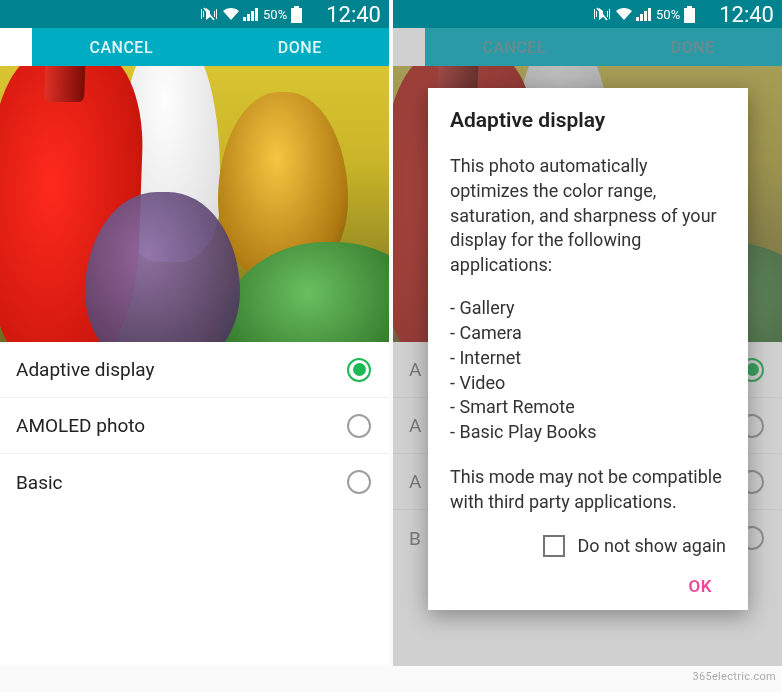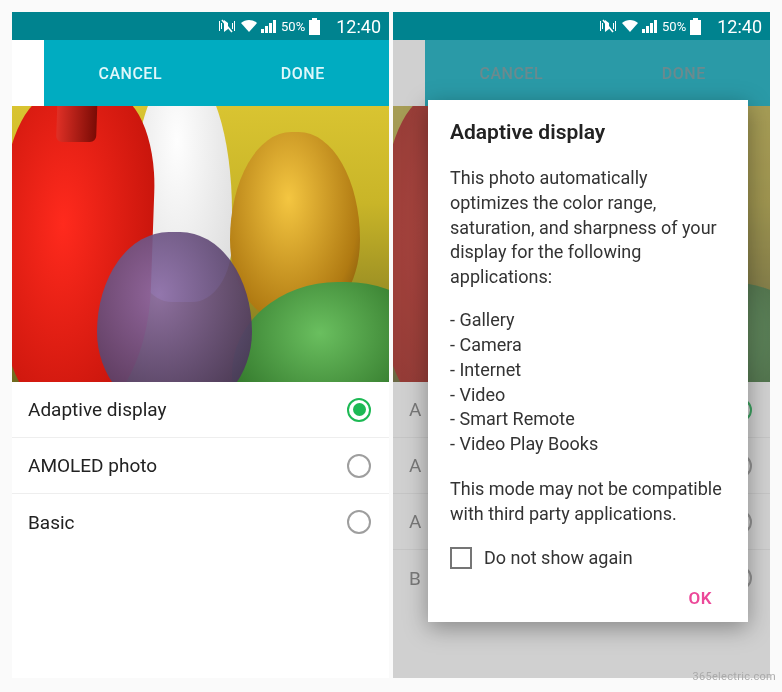--- a/index.html
+++ b/index.html
@@ -7,21 +7,21 @@
     font-family: -apple-system, Roboto, "Helvetica Neue", Arial, sans-serif;
     background: #fafafa;
     width: 782px;
     height: 692px;
     overflow: hidden;
     position: relative;
   }
   .screens {
     display: flex;
     gap: 4px;
-    padding: 12px;
+    padding: 0;
   }
   .phone {
     width: 389px;
     height: 666px;
     background: #fff;
     position: relative;
     overflow: hidden;
   }
   
   .statusbar {
@@ -30,26 +30,26 @@
     color: #fff;
     display: flex;
     align-items: center;
     justify-content: flex-end;
     padding: 0 8px;
     font-size: 15px;
     font-weight: 400;
     gap: 4px;
   }
   .statusbar .pct { font-size: 13px; }
-  .statusbar .time { font-size: 18px; margin-left: 12px; }
+  .statusbar .time { font-size: 22px; margin-left: 20px; }
   .status-icons { display: flex; align-items: center; gap: 3px; }
   .status-icons svg { display: block; }
   
   .actionbar {
-    height: 66px;
+    height: 38px;
     background: #00acc1;
     display: flex;
     margin-left: 32px;
   }
   .actionbar .btn {
     flex: 1;
     display: flex;
     align-items: center;
     justify-content: center;
     color: #e0f7fa;
@@ -159,20 +159,21 @@
     font-weight:600;
     margin-bottom:22px;
     color:#222;
   }
   .dialog p { line-height:1.38; margin-bottom:18px; }
   .dialog .apps { line-height:1.38; margin-bottom:20px;margin-top:10px; }
   .checkbox-row {
     display:flex; align-items:center; gap:12px;
     margin-top:20px;
     margin-bottom:12px;
+    justify-content:flex-end;
   }
   .checkbox {
     width:22px; height:22px;
     border:2px solid #757575;
     background:#fff;
     flex-shrink:0;
   }
   .ok-row { text-align:right; padding:6px 6px 4px 0; }
   .ok-btn {
     color:#ec4899;
@@ -307,21 +308,21 @@
 
     <div class="dialog">
       <h2>Adaptive display</h2>
       <p>This photo automatically optimizes the color range, saturation, and sharpness of your display for the following applications:</p>
       <div class="apps">
         <div>- Gallery</div>
         <div>- Camera</div>
         <div>- Internet</div>
         <div>- Video</div>
         <div>- Smart Remote</div>
-        <div>- Video Play Books</div>
+        <div>- Basic Play Books</div>
       </div>
       <p>This mode may not be compatible with third party applications.</p>
       <div class="checkbox-row">
         <span class="checkbox"></span>
         <span>Do not show again</span>
       </div>
       <div class="ok-row">
         <span class="ok-btn">OK</span>
       </div>
     </div>

